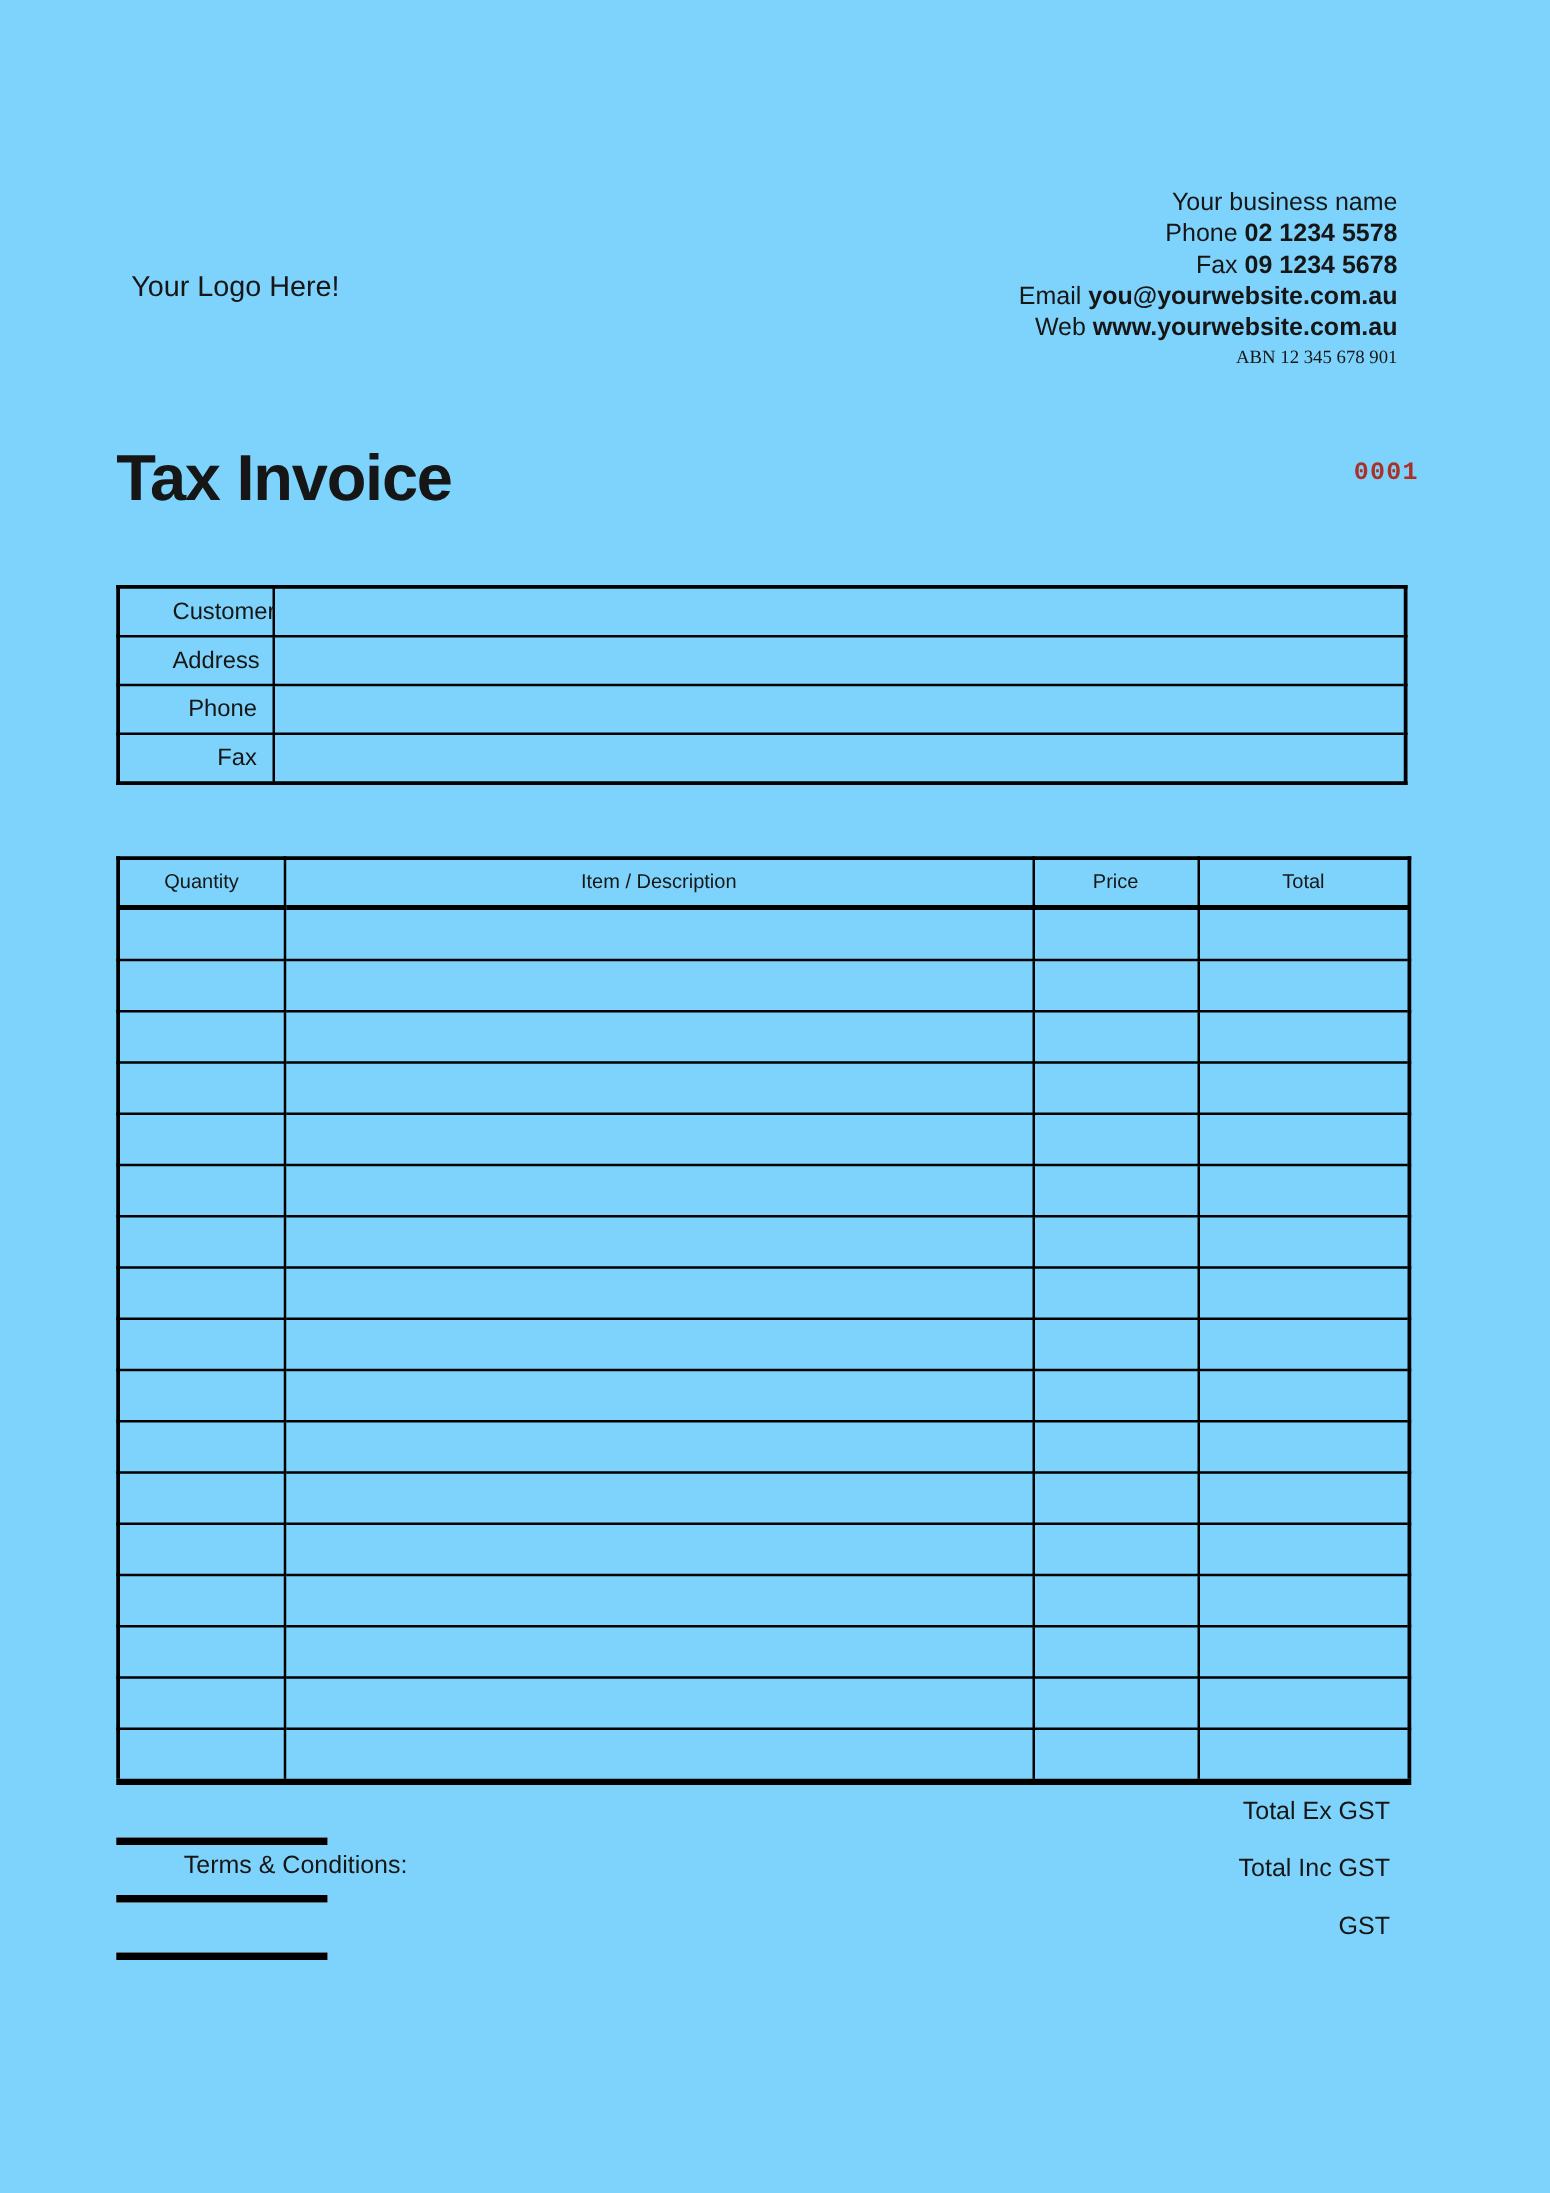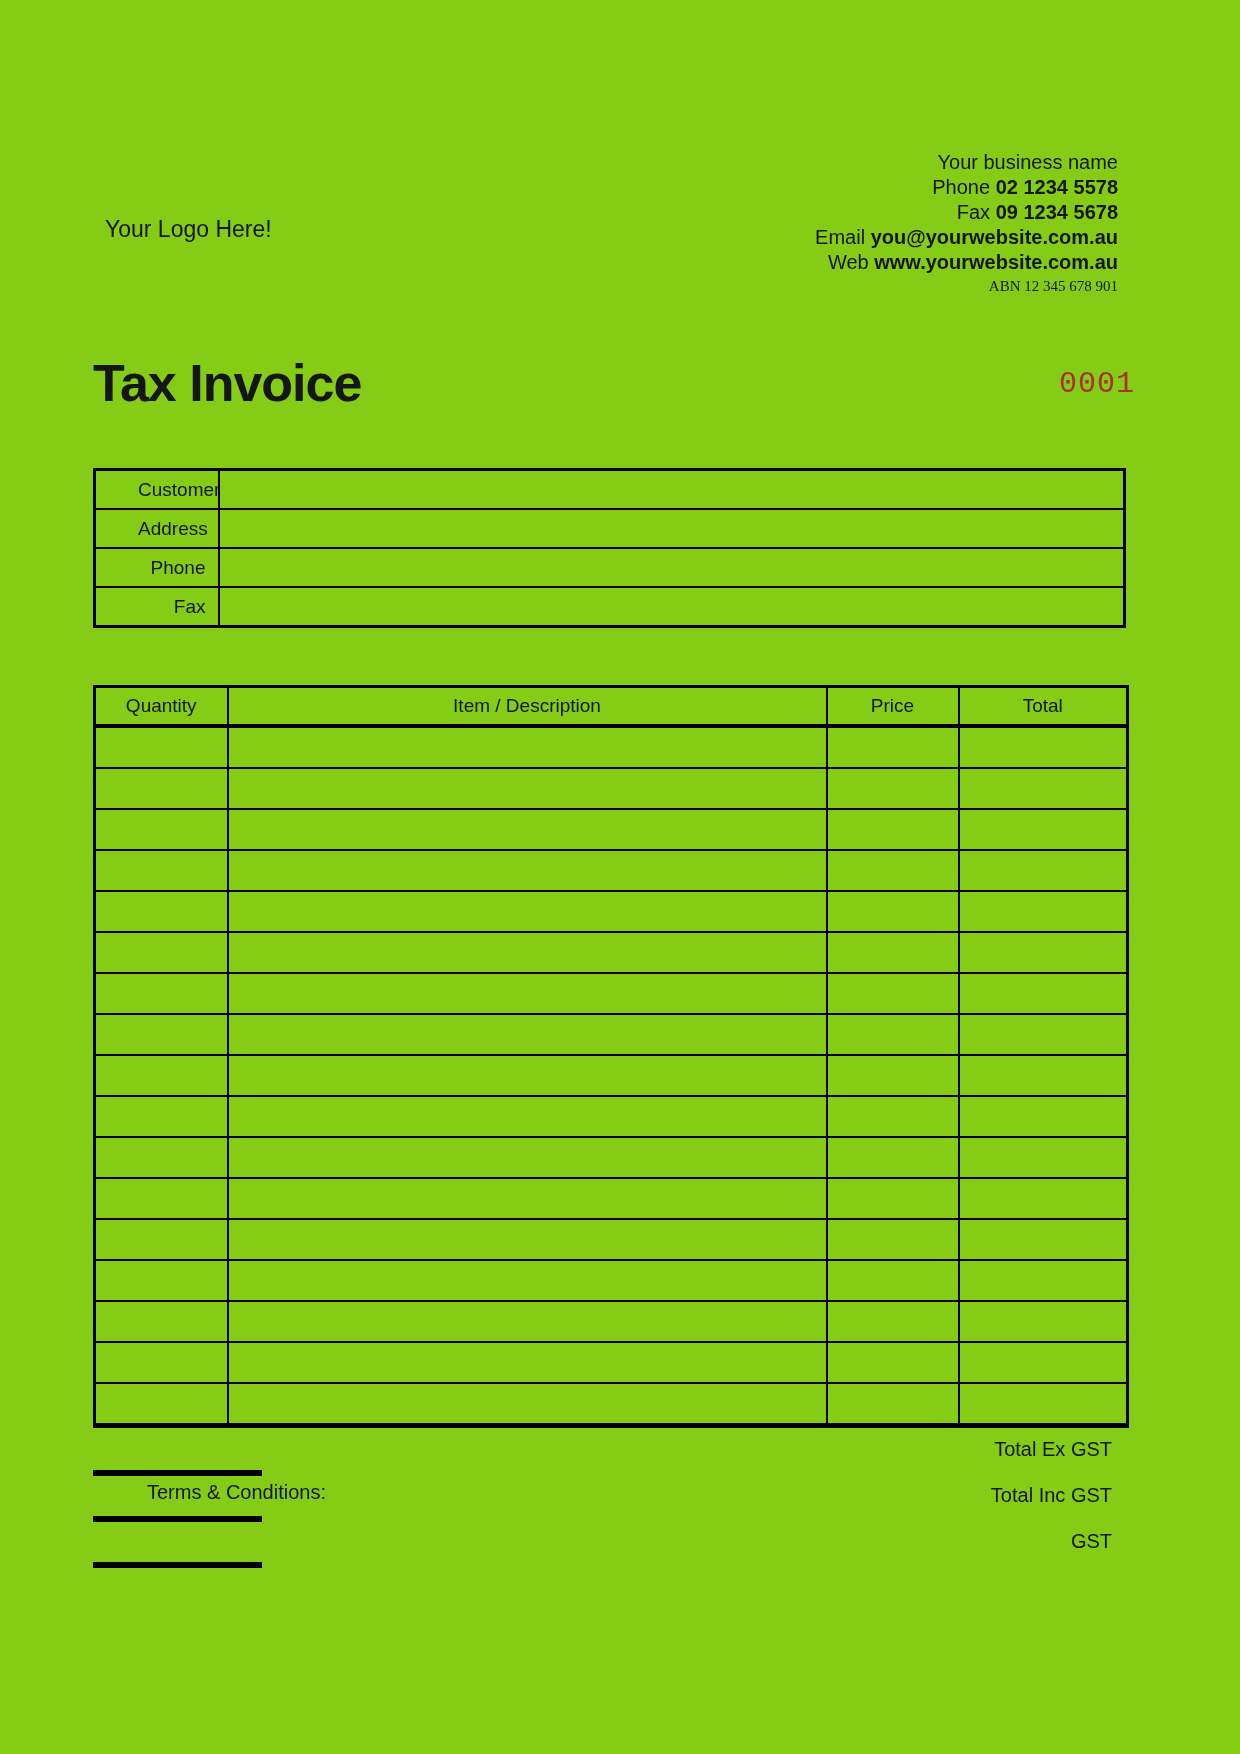--- a/index.html
+++ b/index.html
@@ -45,22 +45,22 @@
     font-weight: bold;
     letter-spacing: -1px;
   }
 
   
   .invoice-num {
     position: absolute;
     top: 367px;
     right: 105px;
     font-family: "Liberation Mono", "DejaVu Sans Mono", monospace;
-    font-weight: normal;
-    font-size: 30px;
+    font-weight: bold;
+    font-size: 20px;
     letter-spacing: 1px;
   }
 
   
   table.customer {
     position: absolute;
     left: 93px;
     top: 468px;
     width: 1033px;
     border-collapse: collapse;
@@ -87,21 +87,21 @@
     width: 1033px;
     border-collapse: collapse;
     table-layout: fixed;
     border: 3px solid #000;
     border-bottom-width: 5px;
   }
   table.items th {
     border: 2px solid #000;
     border-bottom: 4px solid #000;
     height: 36px;
-    font-size: 19px;
+    font-size: 16px;
     font-weight: normal;
     text-align: center;
     padding: 0;
   }
   table.items td {
     border: 2px solid #000;
     height: 39px;
     padding: 0;
   }
 
@@ -138,21 +138,21 @@
     position: absolute;
     left: 110px;
     top: 1481px;
     font-size: 20px;
     margin-left: 37px;
   }
 </style>
 </head>
 <body>
 
-<div class="page" style="background: #84cc16;">
+<div class="page" style="background: #7dd3fc;">
 
   <div class="biz">
     <div>Your business name</div>
     <div><span>Phone</span> <b>02 1234 5578</b></div>
     <div><span>Fax</span> <b>09 1234 5678</b></div>
     <div><span>Email</span> <b>you@yourwebsite.com.au</b></div>
     <div><span>Web</span> <b>www.yourwebsite.com.au</b></div>
     <div class="abn">ABN 12 345 678 901</div>
   </div>
 

